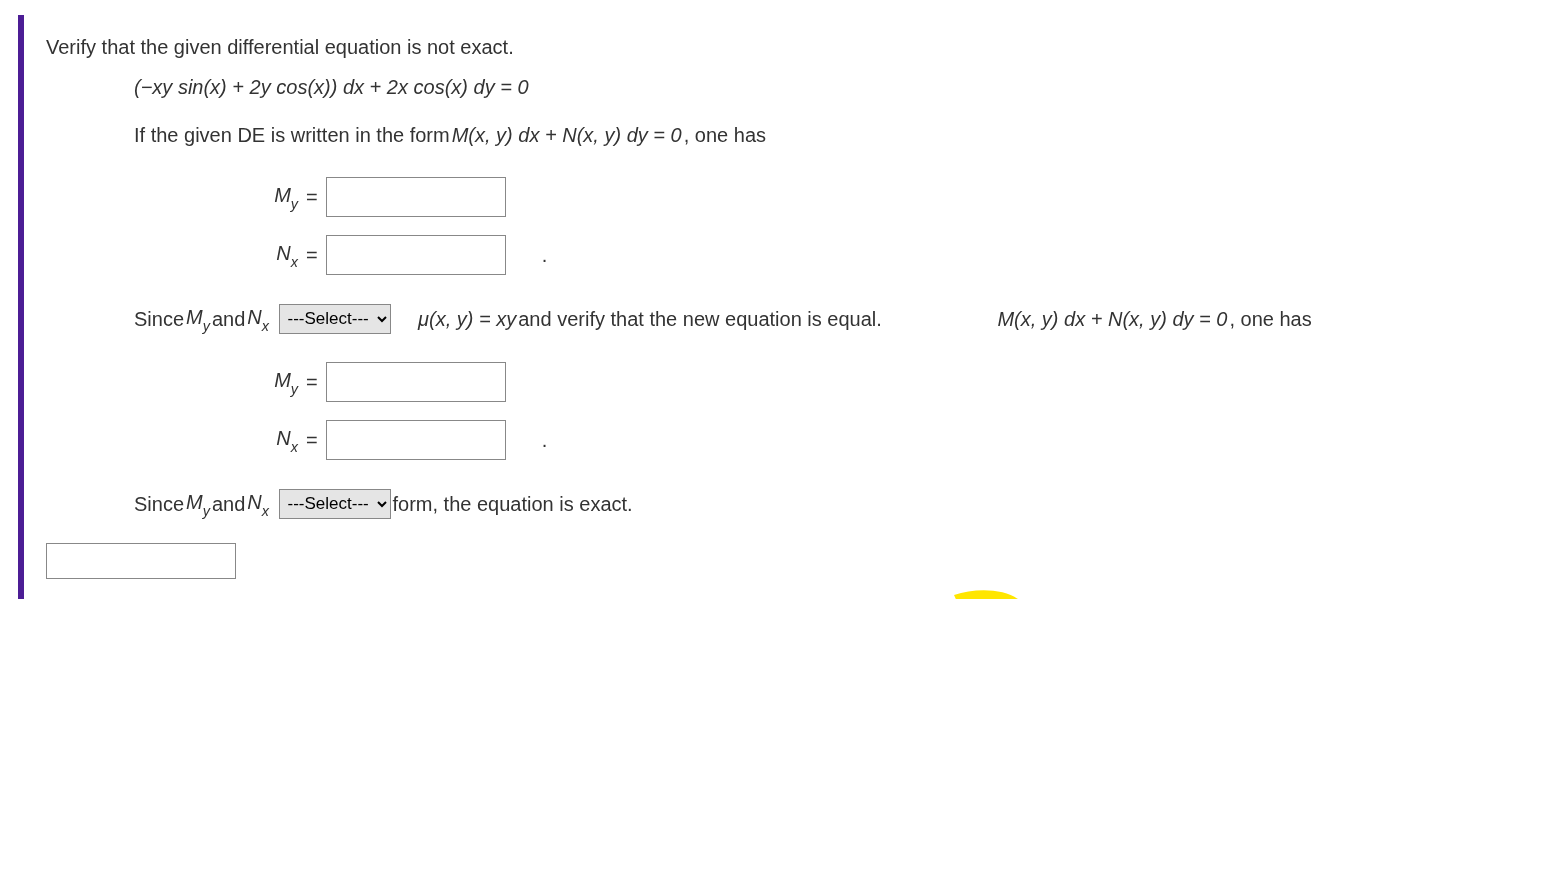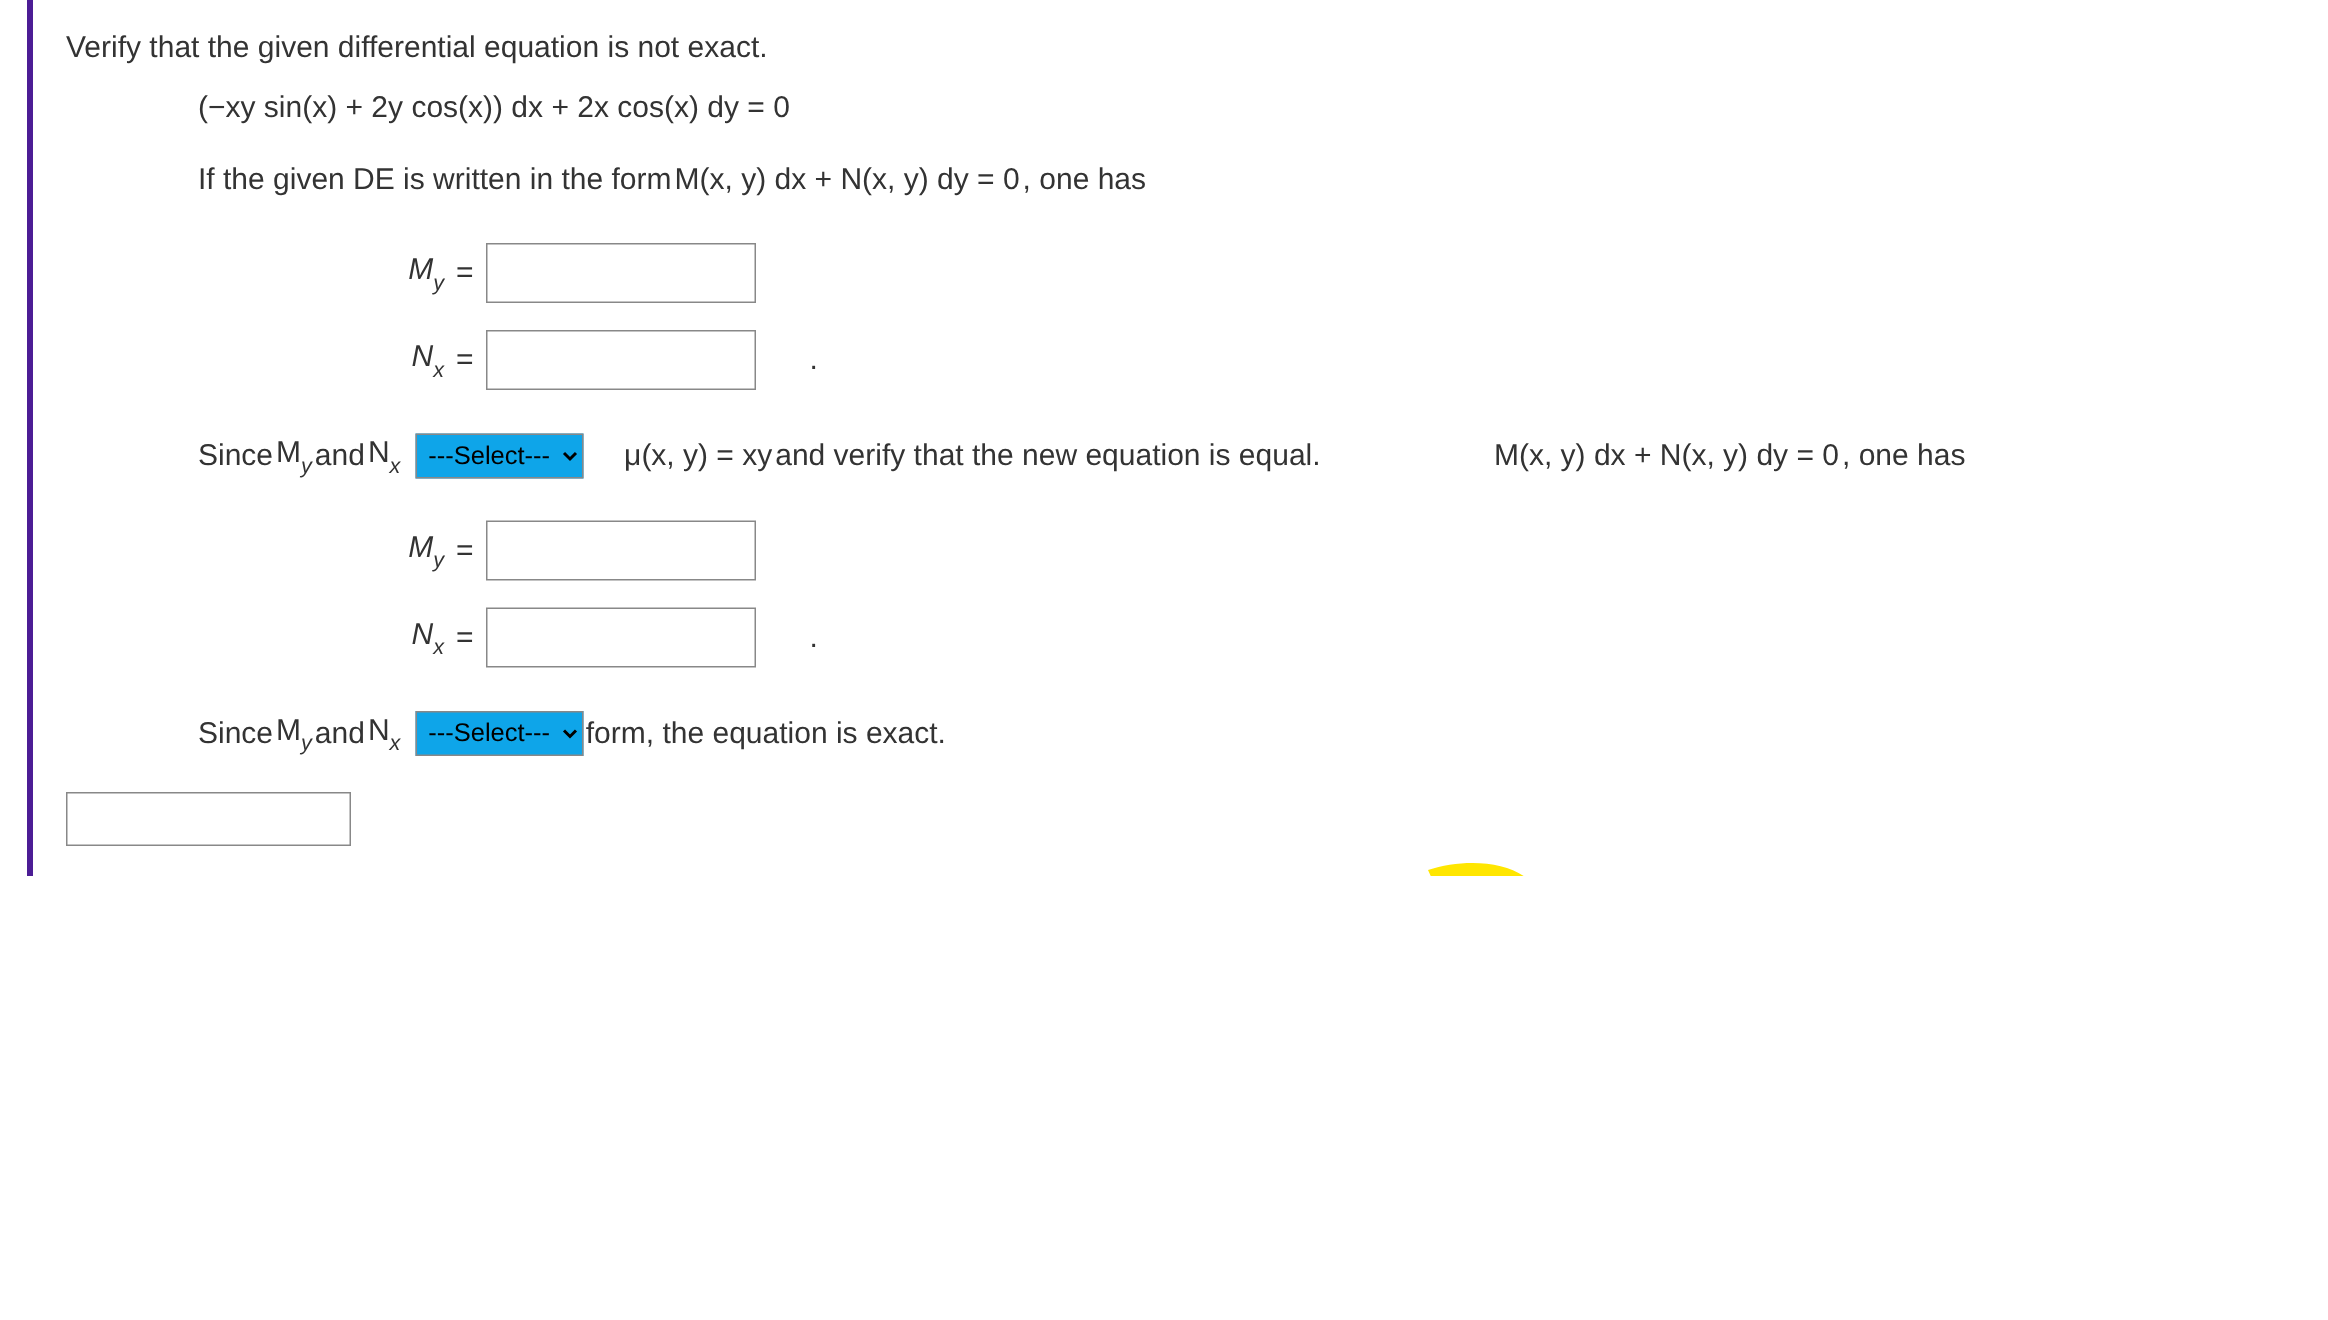--- a/index.html
+++ b/index.html
@@ -8,34 +8,36 @@
     body {
       margin: 0;
       padding: 0;
       font-family: Arial, Helvetica, sans-serif;
       font-size: 20px;
       color: #333;
       background: #fff;
       width: 1552px;
     }
     .content-wrapper {
-      border-left: 4px solid #4c1d95;
+      border-left: 6px solid #4c1d95;
       margin-left: 18px;
       padding: 8px 0 20px 0;
       position: relative;
+      margin-top: 15px;
     }
     .line {
       margin: 8px 0;
       padding-left: 22px;
       line-height: 1.6;
     }
     .line.indent-1 {
       padding-left: 110px;
     }
     .italic {
+      font-style: italic;
     }
     .sub {
       font-style: italic;
       font-size: 0.72em;
       vertical-align: sub;
       position: relative;
       top: 2px;
     }
     .frag {
       display: inline-block;
@@ -53,21 +55,21 @@
     input.text-in.small {
       width: 190px;
       height: 36px;
     }
     select.sel {
       border: 1px solid #888;
       height: 30px;
       font-size: 17px;
       padding: 1px 4px;
       vertical-align: middle;
-      background: #0ea5e9;
+      background: #e5e5e5;
     }
     .eq-row {
       display: flex;
       align-items: center;
       gap: 8px;
       margin: 18px 0 18px 218px;
     }
     .eq-label {
       min-width: 56px;
       text-align: right;

